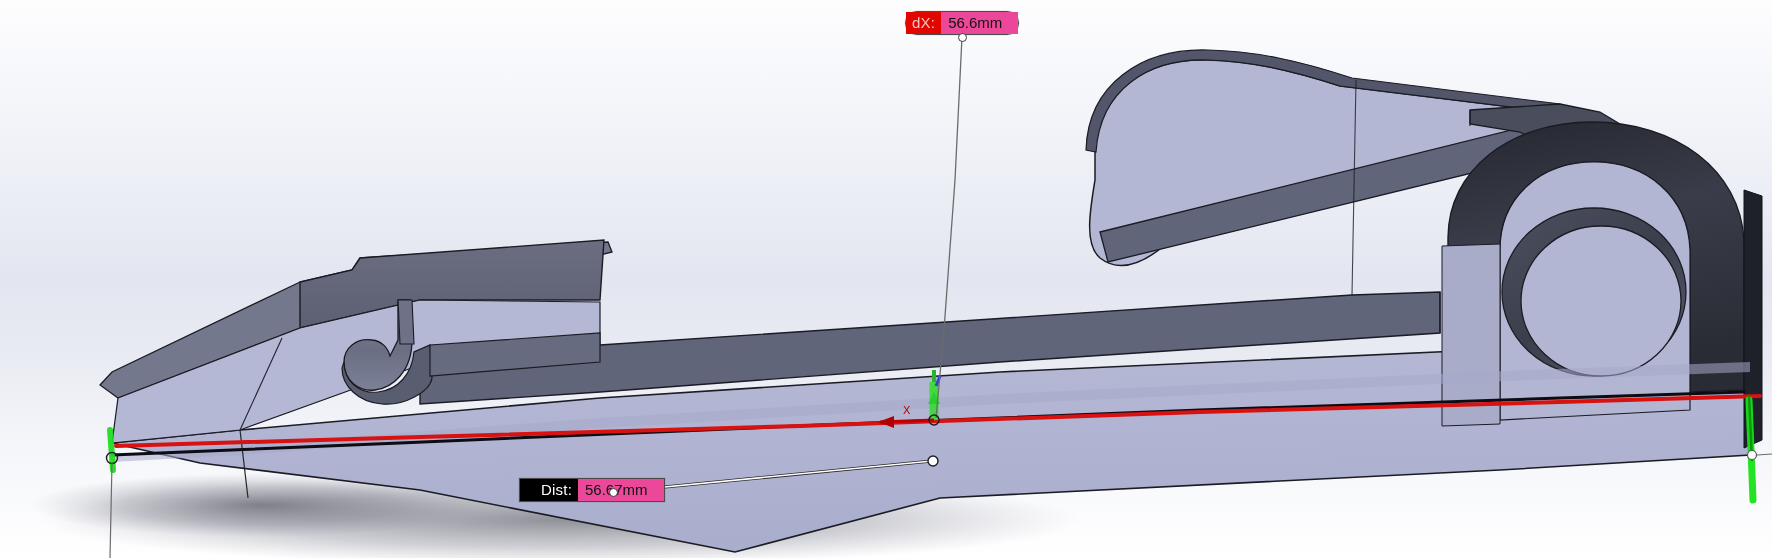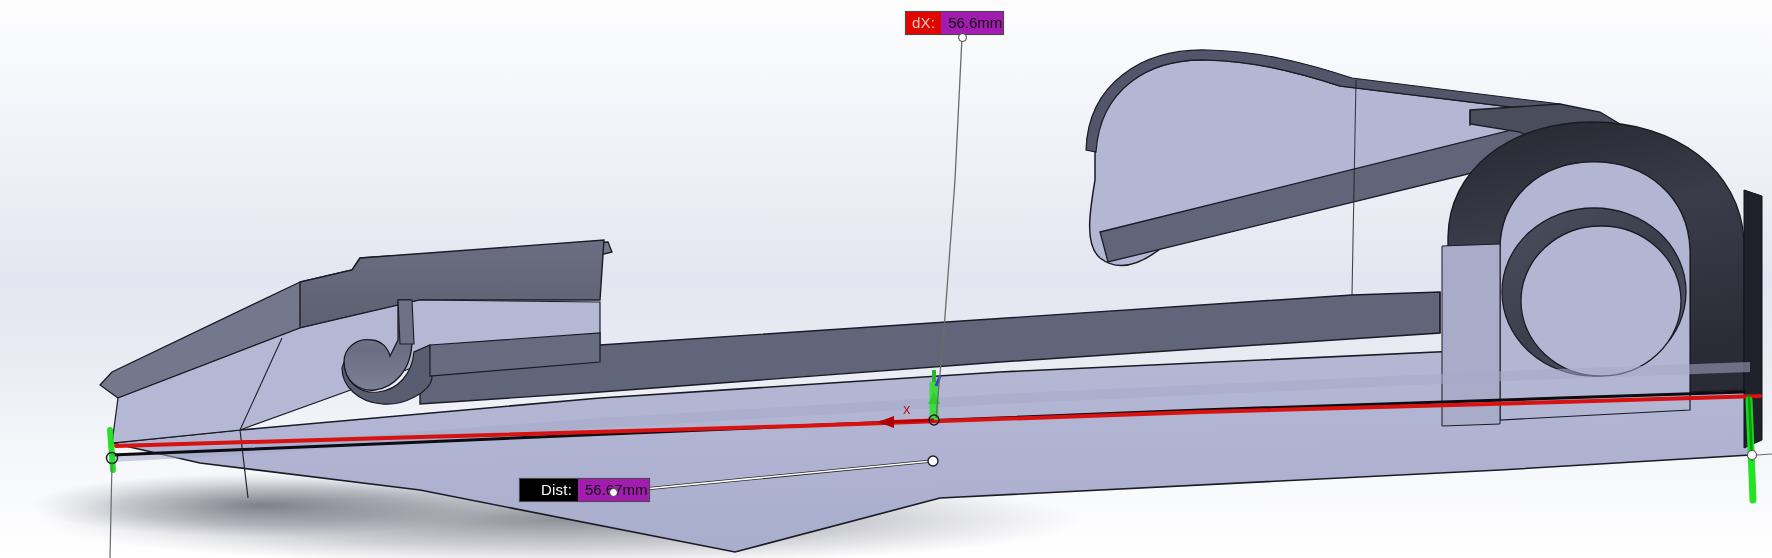--- a/index.html
+++ b/index.html
@@ -50,23 +50,23 @@
     display: flex;
     align-items: center;
     justify-content: center;
     padding: 3px 6px 4px 6px;
     font-weight: 400;
     letter-spacing: 0.2px;
   }
   .callout .val {
     display: flex;
     align-items: center;
-    padding: 3px 1px 4px 7px;
+    padding: 3px 16px 4px 7px;
     color: #101010;
-    background: #a21caf;
+    background: #ec4899;
   }
   .callout.dx .tag {
     background: #e10600;
     color: #f4c3c0;
   }
   .callout.dist .tag {
     background: #000000;
     color: #ffffff;
     padding-left: 21px;
   }
@@ -259,21 +259,21 @@
     <circle cx="934" cy="420" r="5" fill="none" stroke="#1b1b24" stroke-width="1.4"></circle>
     <circle cx="933" cy="461" r="5" fill="#ffffff" stroke="#1b1b24" stroke-width="1.4"></circle>
     <circle cx="112" cy="458" r="5.5" fill="none" stroke="#1b1b24" stroke-width="1.4"></circle>
     <circle cx="1752" cy="455" r="4.5" fill="#ffffff" stroke="#555" stroke-width="1.2"></circle>
 
     <path d="M112,463 L110,558" stroke="#6b6b6b" stroke-width="1.2" fill="none"></path>
 
     <path d="M1757,455 L1772,454" stroke="#6b6b6b" stroke-width="1.2" fill="none"></path>
   </svg>
 
-  <div class="callout dx" id="dx-callout" style="left:905px; top:11px;">
+  <div class="callout dx" id="dx-callout" style="left:905px; top:11px;border-radius:12px;">
     <div class="tag">dX:</div>
     <div class="val">56.6mm</div>
   </div>
   <div class="anchor-dot" style="left:958px; top:33px;"></div>
 
   <div class="callout dist" id="dist-callout" style="left:519px; top:478px;">
     <div class="tag">Dist:</div>
     <div class="val">56.67mm</div>
   </div>
   <div class="anchor-dot" style="left:609px; top:488px;"></div>

